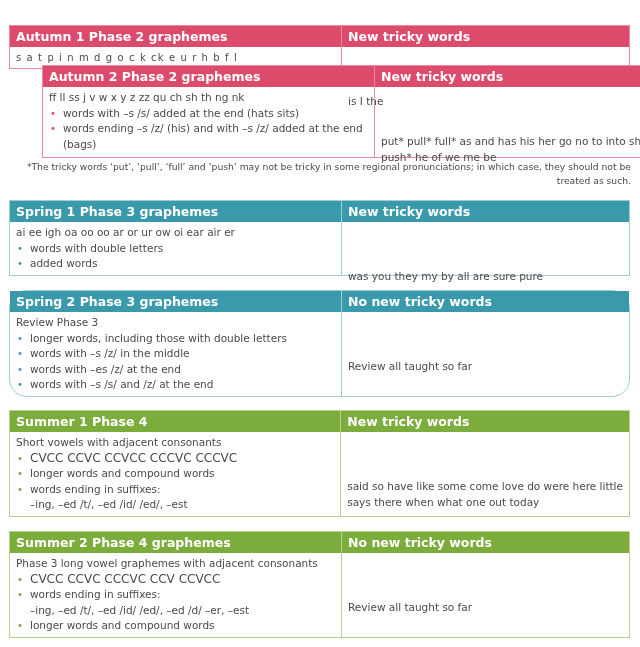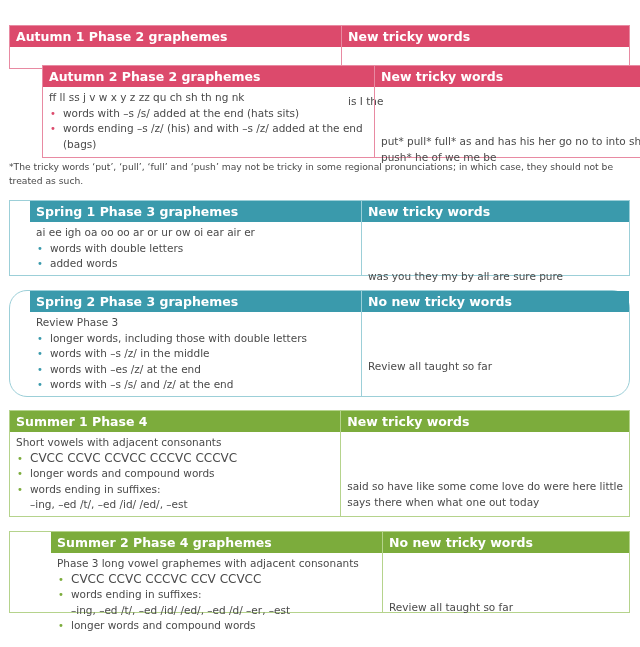--- a/index.html
+++ b/index.html
@@ -25,41 +25,44 @@
   li .bullet { position: absolute; left: 1px; top: 0; font-size: 10px; }
   .cont { padding-left: 14px; }
   .big { font-size: 12px; }
   .letters { letter-spacing: 1.1px; font-size: 10px; }
 
   .pink { border-color: #e88aa2; }
   .pink .col.left { border-color: #e88aa2; }
   .pink .hdr { background: #dc4a6c; }
   .pink .bullet { color: #dc4a6c; }
 
-  .teal { border-color: #9ccfd8; padding-left: 20px; }
+  .teal { border-color: #9ccfd8; }
   .teal .col.left { border-color: #9ccfd8; }
   .teal .hdr { background: #3a9aac; }
   .teal .bullet { color: #3a9aac; }
 
   .green { border-color: #b5d38c; justify-content: space-between; }
   .green .col.left { border-color: #b5d38c; }
   .green .hdr { background: #7cac3c; }
   .green .bullet { color: #7cac3c; }
 
   .footnote {
     position: absolute; left: 9px; top: 160px; width: 622px;
-    font-size: 9.2px; line-height: 13.5px; color: #4a4a4a;
+    font-size: 9.2px; line-height: 13.5px; color: #4a4a4a; text-align: right;
   }
 </style>
 </head>
 <body>
 
 <div class="box pink" style="top:5px;height:44px;margin-top:20px;">
   <div class="col left">
     <div class="hdr">Autumn 1 Phase 2 graphemes</div>
+    <div class="body">
+      <div class="line letters">s a t p i n m d g o c k ck e u r h b f l</div>
+    </div>
   </div>
   <div class="col right">
     <div class="hdr">New tricky words</div>
     <div class="body">
       <div class="line">is I the</div>
     </div>
   </div>
 </div>
 
 <div class="box pink" style="top:65px;height:93px;margin-left:33px;">
@@ -143,21 +146,21 @@
   </div>
   <div class="col right">
     <div class="hdr">New tricky words</div>
     <div class="body">
       <div class="line">said so have like some come love do were here little</div>
       <div class="line">says there when what one out today</div>
     </div>
   </div>
 </div>
 
-<div class="box green" style="top:531px;height:82px;padding-left:41px;">
+<div class="box green" style="top:531px;height:107px;">
   <div class="col left">
     <div class="hdr">Summer 2 Phase 4 graphemes</div>
     <div class="body">
       <div class="line">Phase 3 long vowel graphemes with adjacent consonants</div>
       <ul>
         <li class="big"><span class="bullet">•</span><span>CVCC CCVC CCCVC CCV CCVCC</span></li>
         <li><span class="bullet">•</span><span>words ending in suffixes:</span></li>
       </ul>
       <div class="cont">–ing, –ed /t/, –ed /id/ /ed/, –ed /d/ –er, –est</div>
       <ul>

